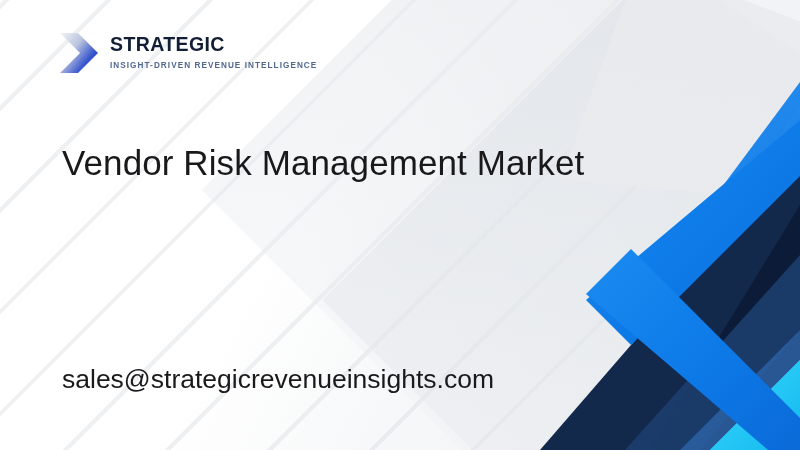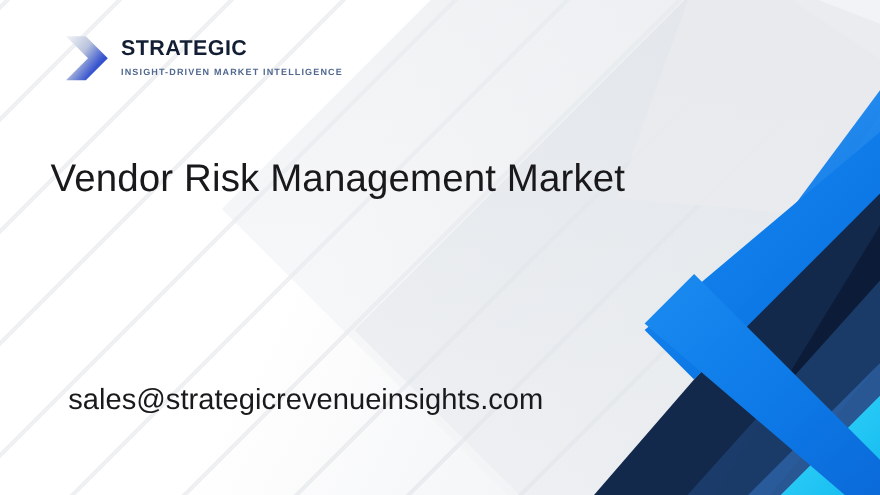--- a/index.html
+++ b/index.html
@@ -92,33 +92,33 @@
     font-weight: 600;
     font-size: 8.2px;
     letter-spacing: 1.05px;
     color: #51688f;
     line-height: 10px;
   }
 
   
   .headline {
     position: absolute;
-    left: 46px;
+    left: 62px;
     top: 143px;
     font-family: "Liberation Sans", sans-serif;
     font-weight: 400;
     font-size: 35px;
     letter-spacing: 0.1px;
     color: #19191b;
     white-space: nowrap;
   }
   .email {
     position: absolute;
     left: 62px;
-    top: 348px;
+    top: 364px;
     font-family: "Liberation Sans", sans-serif;
     font-weight: 400;
     font-size: 26.5px;
     letter-spacing: 0px;
     color: #1a1a1c;
     white-space: nowrap;
   }
 </style>
 </head>
 <body>
@@ -237,21 +237,21 @@
             <stop offset="38%" stop-color="#b9c3dd"></stop>
             <stop offset="72%" stop-color="#3a57cf"></stop>
             <stop offset="100%" stop-color="#1633b8"></stop>
           </linearGradient>
         </defs>
         <path d="M 2,3 L 20,3 L 40,23 L 20,43 L 2,43 L 22,23 Z" fill="url(#gLogoMark)"></path>
       </svg>
     </span>
     <span class="logo-text">
       <span class="logo-line">STRATEGIC</span>
-      <span class="logo-tagline">INSIGHT-DRIVEN MARKET INTELLIGENCE</span>
+      <span class="logo-tagline">INSIGHT-DRIVEN REVENUE INTELLIGENCE</span>
     </span>
   </div>
 
   <div class="headline">Vendor Risk Management Market</div>
 
   <div class="email">sales@strategicrevenueinsights.com</div>
 
 </div>
 
 </body></html>

